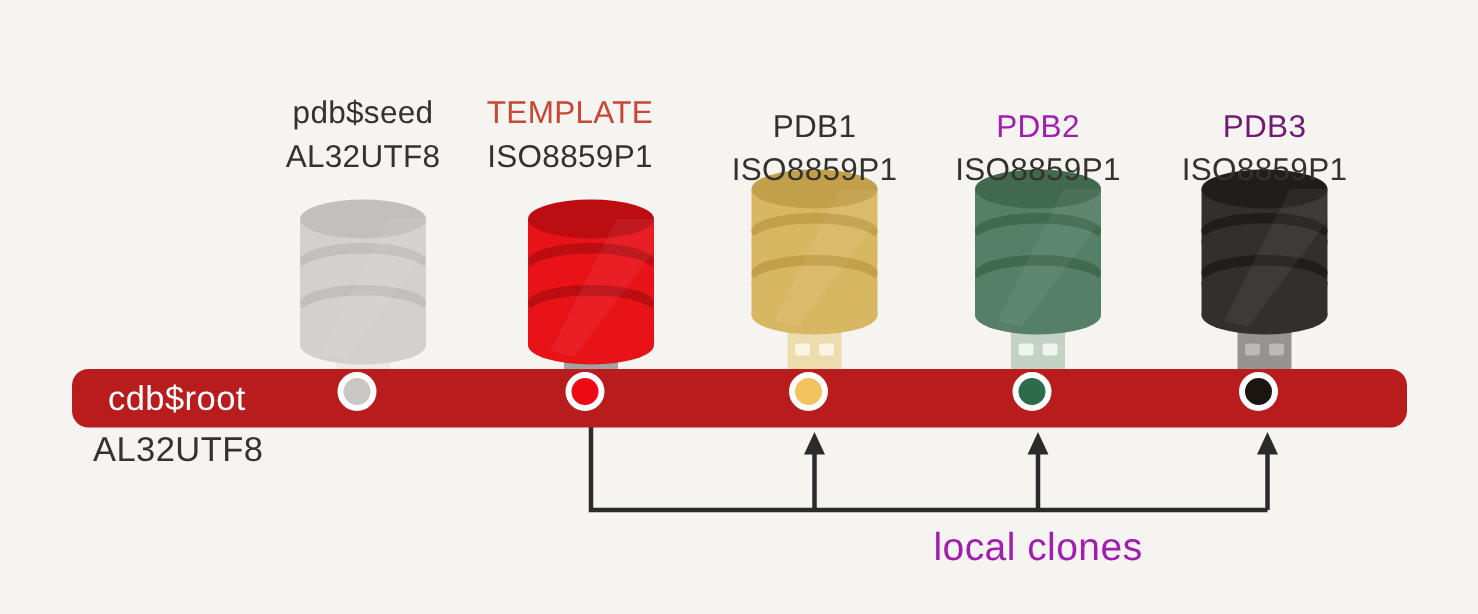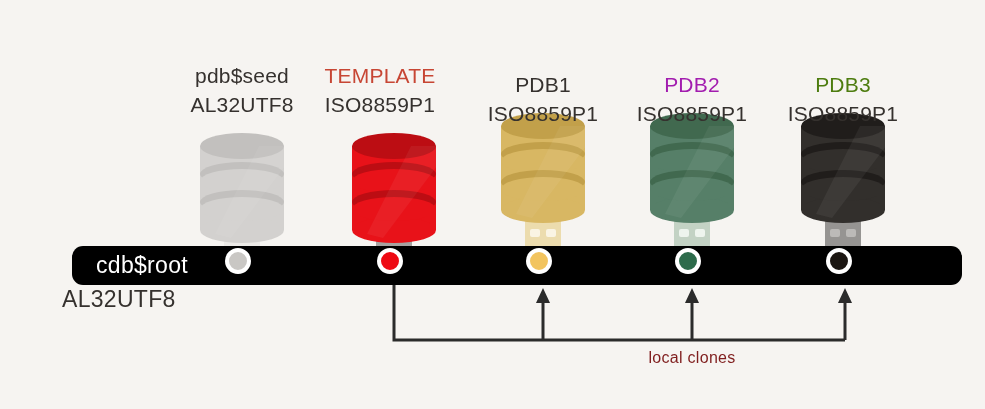--- a/index.html
+++ b/index.html
@@ -91,22 +91,22 @@
     left: 0; top: 0;
     width: 985px; height: 409px;
     z-index: 4;
   }
   .clones-label {
     position: absolute;
     left: 592px;
     top: 349px;
     width: 200px;
     text-align: center;
-    font-size: 16px;
-    color: #7f1d1d;
+    font-size: 26px;
+    color: #a21caf;
     z-index: 4;
     letter-spacing: 0.3px;
   }
 
   
   .lbl-c0 { left: 147px; } .lbl-c1 { left: 285px; } .lbl-c2 { left: 448px; }
   .lbl-c3 { left: 597px; } .lbl-c4 { left: 748px; }
   .ico-c0 { left: 197px; } .ico-c1 { left: 349px; } .ico-c2 { left: 498px; }
   .ico-c3 { left: 647px; } .ico-c4 { left: 798px; }
   .dot-c0 { left: 225px; } .dot-c1 { left: 377px; } .dot-c2 { left: 526px; }
@@ -143,21 +143,21 @@
   </div>
   <div class="node-label row-high lbl-c2">
     <span class="name" style="color: rgb(53, 49, 46);">PDB1</span>
     <span class="charset">ISO8859P1</span>
   </div>
   <div class="node-label row-high lbl-c3">
     <span class="name" style="color: #a21caf;">PDB2</span>
     <span class="charset">ISO8859P1</span>
   </div>
   <div class="node-label row-high lbl-c4">
-    <span class="name" style="color: #4d7c0f;">PDB3</span>
+    <span class="name" style="color: #701a75;">PDB3</span>
     <span class="charset">ISO8859P1</span>
   </div>
 
   <svg class="db-icon icon-low ico-c0" viewBox="0 0 90 140" style="--body: #d3d1cf; --band: #c2c0be; --plug: #eceae7; --notch: #d8d6d3;">
     <use href="#db-usb"></use>
     </svg>
   <svg class="db-icon icon-low ico-c1" viewBox="0 0 90 140" style="--body: #e81219; --band: #bc0d13; --plug: #a5a3a1; --notch: #6f6d6b;">
     <use href="#db-usb"></use>
     </svg>
   <svg class="db-icon icon-high ico-c2" viewBox="0 0 90 140" style="--body: #d8b763; --band: #c2a04a; --plug: #ecdcae; --notch: #faf4e4;">
@@ -173,21 +173,21 @@
   <svg class="arrows-svg" viewBox="0 0 985 409" style="--arrow: #2b2b2b;">
     <path d="M394 282 L394 340 L845 340" fill="none" style="stroke:var(--arrow)" stroke-width="3"></path>
     <path d="M543 340 L543 300" fill="none" style="stroke:var(--arrow)" stroke-width="3"></path>
     <path d="M692 340 L692 300" fill="none" style="stroke:var(--arrow)" stroke-width="3"></path>
     <path d="M845 340 L845 300" fill="none" style="stroke:var(--arrow)" stroke-width="3"></path>
     <polygon points="536,303 550,303 543,288" style="fill:var(--arrow)"></polygon>
     <polygon points="685,303 699,303 692,288" style="fill:var(--arrow)"></polygon>
     <polygon points="838,303 852,303 845,288" style="fill:var(--arrow)"></polygon>
   </svg>
 
-  <div class="cdb-bar" style="background: #000000; margin-left: 24px;">
+  <div class="cdb-bar" style="background: #b91c1c;">
     <span class="bar-title" style="color: rgb(255, 255, 255);">cdb$root</span>
   </div>
   <div class="cdb-charset" style="color: rgb(53, 49, 46);">AL32UTF8</div>
 
   <div class="dot dot-c0" style="background: rgb(201, 199, 196);"></div>
   <div class="dot dot-c1" style="background: rgb(238, 10, 20);"></div>
   <div class="dot dot-c2" style="background: rgb(242, 196, 95);"></div>
   <div class="dot dot-c3" style="background: rgb(45, 107, 75);"></div>
   <div class="dot dot-c4" style="background: rgb(27, 22, 18);"></div>
 

